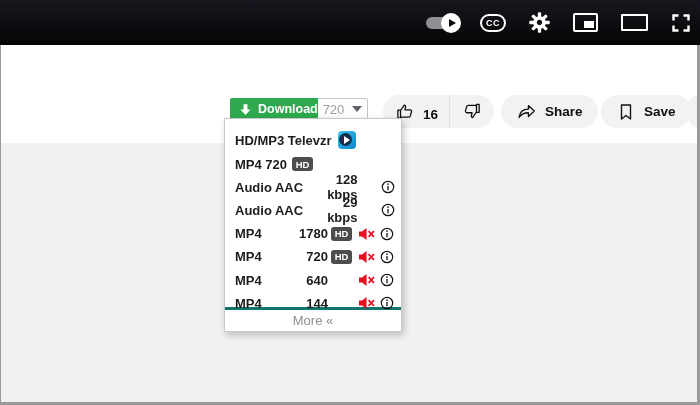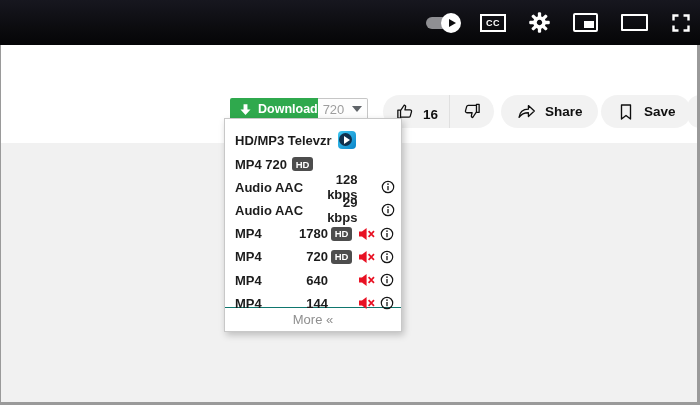--- a/index.html
+++ b/index.html
@@ -10,21 +10,21 @@
   .player-bar { position:absolute; left:0; top:0; width:700px; height:45px;
     background:linear-gradient(180deg,#17171f 0%,#0a0a0d 70%,#050507 100%); z-index:3; }
   .player-controls { position:absolute; right:9px; top:0; height:45px; display:flex; align-items:center; gap:23px; }
   .pc-item { display:flex; align-items:center; justify-content:center; cursor:pointer; }
 
   .toggle-track { position:relative; width:31px; height:12px; background:#8f8f93; border-radius:6px; }
   .toggle-knob { position:absolute; right:-4px; top:-4px; width:20px; height:20px; background:#fff; border-radius:50%;
     display:flex; align-items:center; justify-content:center; }
   .toggle-play { width:0; height:0; border-left:7px solid #0c0c0e; border-top:4.5px solid transparent; border-bottom:4.5px solid transparent; margin-left:2px; }
 
-  .cc-box { width:26px; height:18px; border:2px solid #fff; border-radius:0; color:#fff;
+  .cc-box { width:26px; height:18px; border:2px solid #fff; border-radius:9px; color:#fff;
     font-size:9px; font-weight:bold; display:flex; align-items:center; justify-content:center; letter-spacing:.5px; }
 
   .mini-box { position:relative; width:25px; height:19px; border:2px solid #fff; border-radius:2px; }
   .mini-box::after { content:""; position:absolute; right:2px; bottom:2px; width:10px; height:7px; background:#fff; }
 
   .theater-box { width:27px; height:17px; border:2px solid #fff; border-radius:1px; }
 
   
   .page-white { position:absolute; left:0; top:45px; width:700px; height:98px; background:#ffffff; z-index:1; }
   .page-gray  { position:absolute; left:0; top:143px; width:700px; height:262px; background:#f1f1f1; z-index:1; }
@@ -64,21 +64,21 @@
   .cell-hd { width:21px; margin-left:3px; display:flex; }
   .cell-mute { width:17px; margin-left:6px; display:flex; justify-content:flex-end; }
   .cell-info { width:15px; margin-left:4px; display:flex; justify-content:flex-end; cursor:pointer; }
   .audio .cell-info { margin-left:24px; }
   .inline-hd { margin-left:5px; }
   .tvz { position:relative; width:18px; height:18px; margin-left:6px; border-radius:4px;
     background:linear-gradient(135deg,#3fc8f2 0%,#0a84c9 100%); flex:none; }
   .tvz-c { position:absolute; left:1.5px; top:1.5px; width:13px; height:13px; border-radius:50%; background:#10304d; }
   .tvz-p { position:absolute; left:6px; top:5px; width:0; height:0;
     border-left:6px solid #fff; border-top:4px solid transparent; border-bottom:4px solid transparent; }
-  .menu-footer { height:24px; border-top:1px solid #0f766e; display:flex; align-items:center; justify-content:center; cursor:pointer; }
+  .menu-footer { height:24px; border-top:3px solid #0f766e; display:flex; align-items:center; justify-content:center; cursor:pointer; }
   .menu-footer-label { color:#8f8f8f; font-size:13px; }
 </style>
 </head>
 <body>
 
 <div id="screen">
 
   <div class="page-white"></div>
   <div class="page-gray"></div>
   <div class="edge-left"></div>

